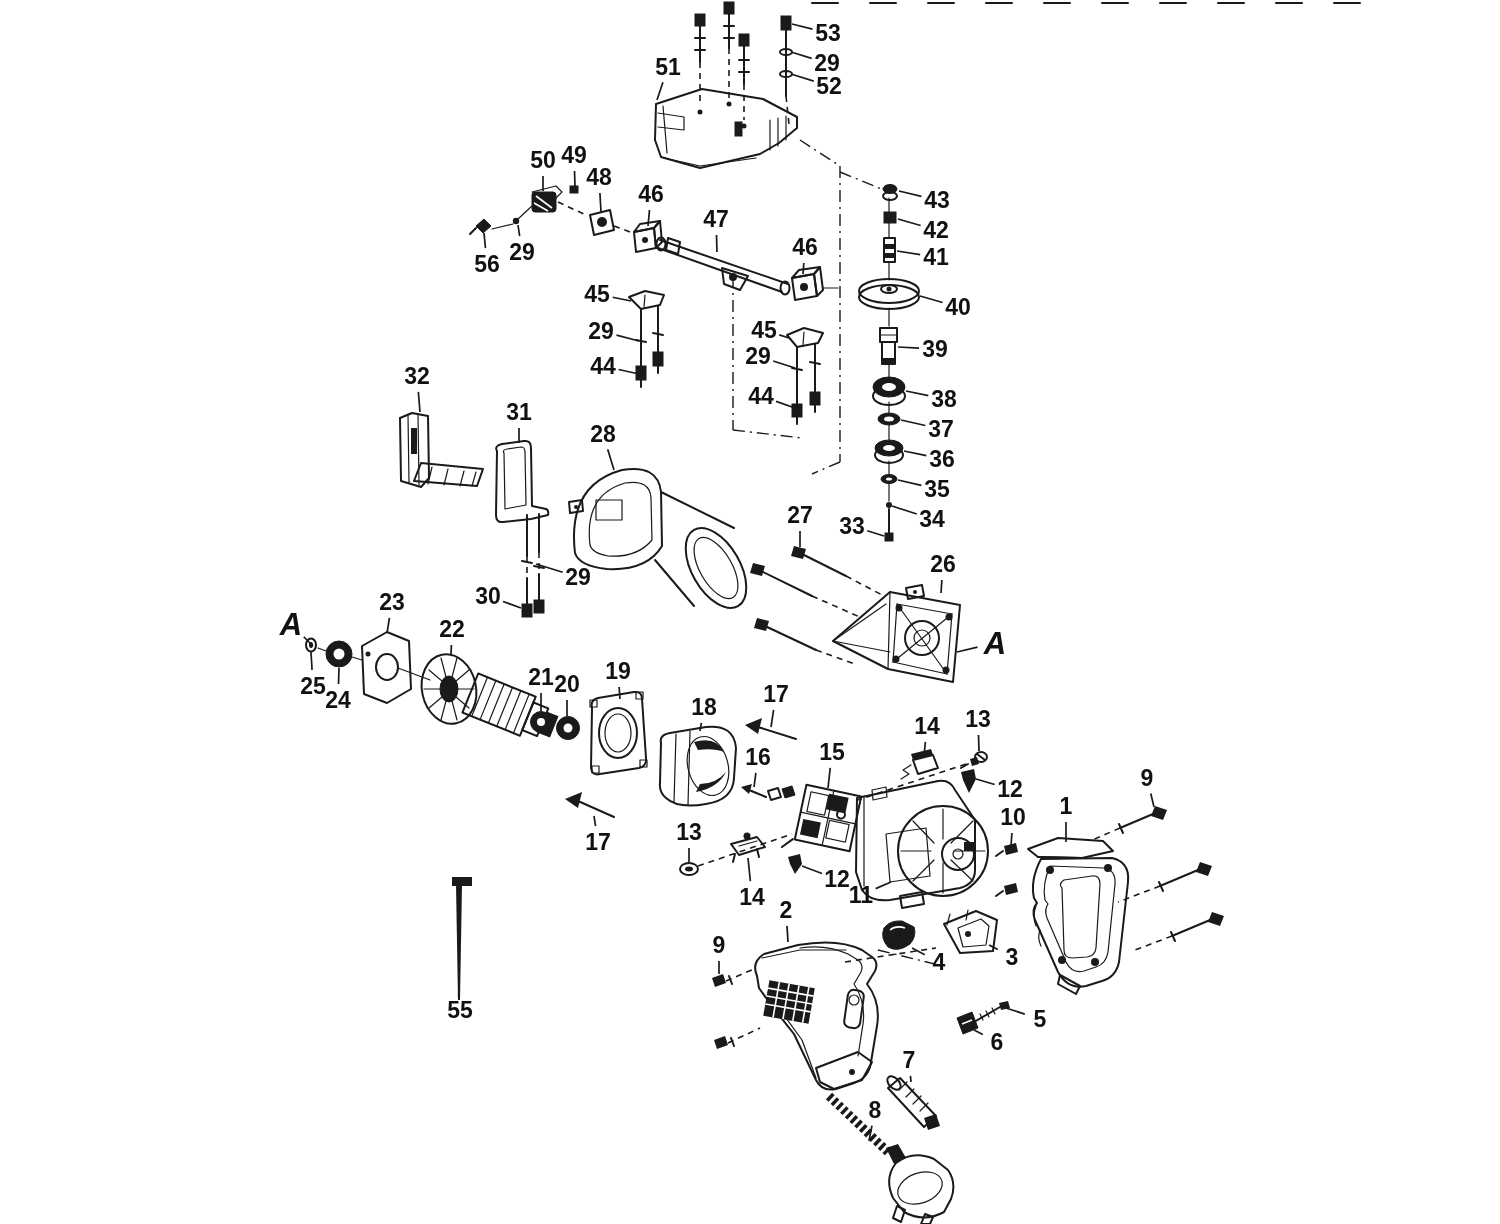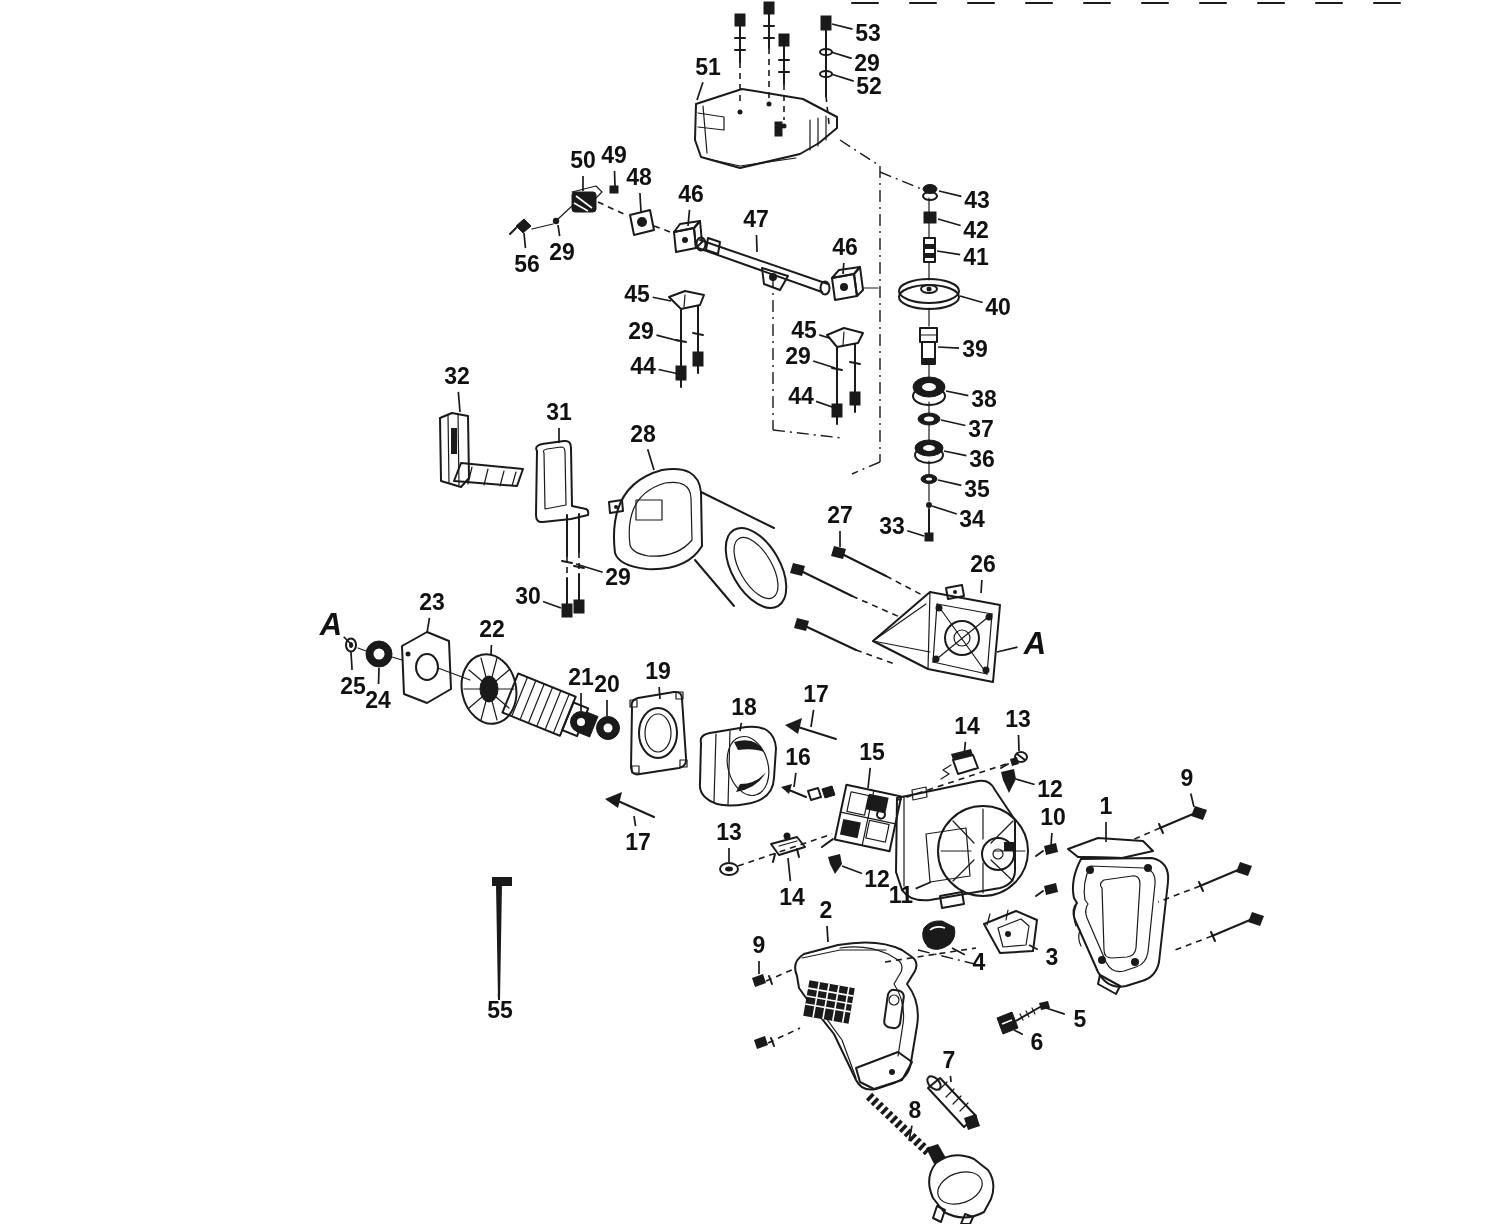--- a/index.html
+++ b/index.html
@@ -1,17 +1,17 @@
 <!DOCTYPE html>
 <html><head>
 <meta charset="utf-8">
 <style>
   html,body{margin:0;padding:0;background:#fff;}
   #stage{position:relative;width:1376px;height:1224px;background:#fff;overflow:hidden;
-         font-family:"Liberation Sans",sans-serif;margin-left:40px;}
+         font-family:"Liberation Sans",sans-serif;}
   svg{position:absolute;left:0;top:0;}
   .ln{stroke:#1a1a1a;stroke-width:2;fill:none;stroke-linecap:round;stroke-linejoin:round}
   .tn{stroke:#1a1a1a;stroke-width:1.2;fill:none;stroke-linecap:round;stroke-linejoin:round}
   .dk{fill:#1a1a1a;stroke:none}
   .dko{fill:#1a1a1a;stroke:#1a1a1a;stroke-width:1}
   .wt{fill:#fff}
   .whl{stroke:#fff;stroke-width:1.6;fill:none}
   .dsh{stroke:#1a1a1a;stroke-width:1.6;fill:none;stroke-dasharray:6 5}
   .ddt{stroke:#1a1a1a;stroke-width:1.4;fill:none;stroke-dasharray:12 5 2 5}
   .ldr{stroke:#1a1a1a;stroke-width:1.7;fill:none}

